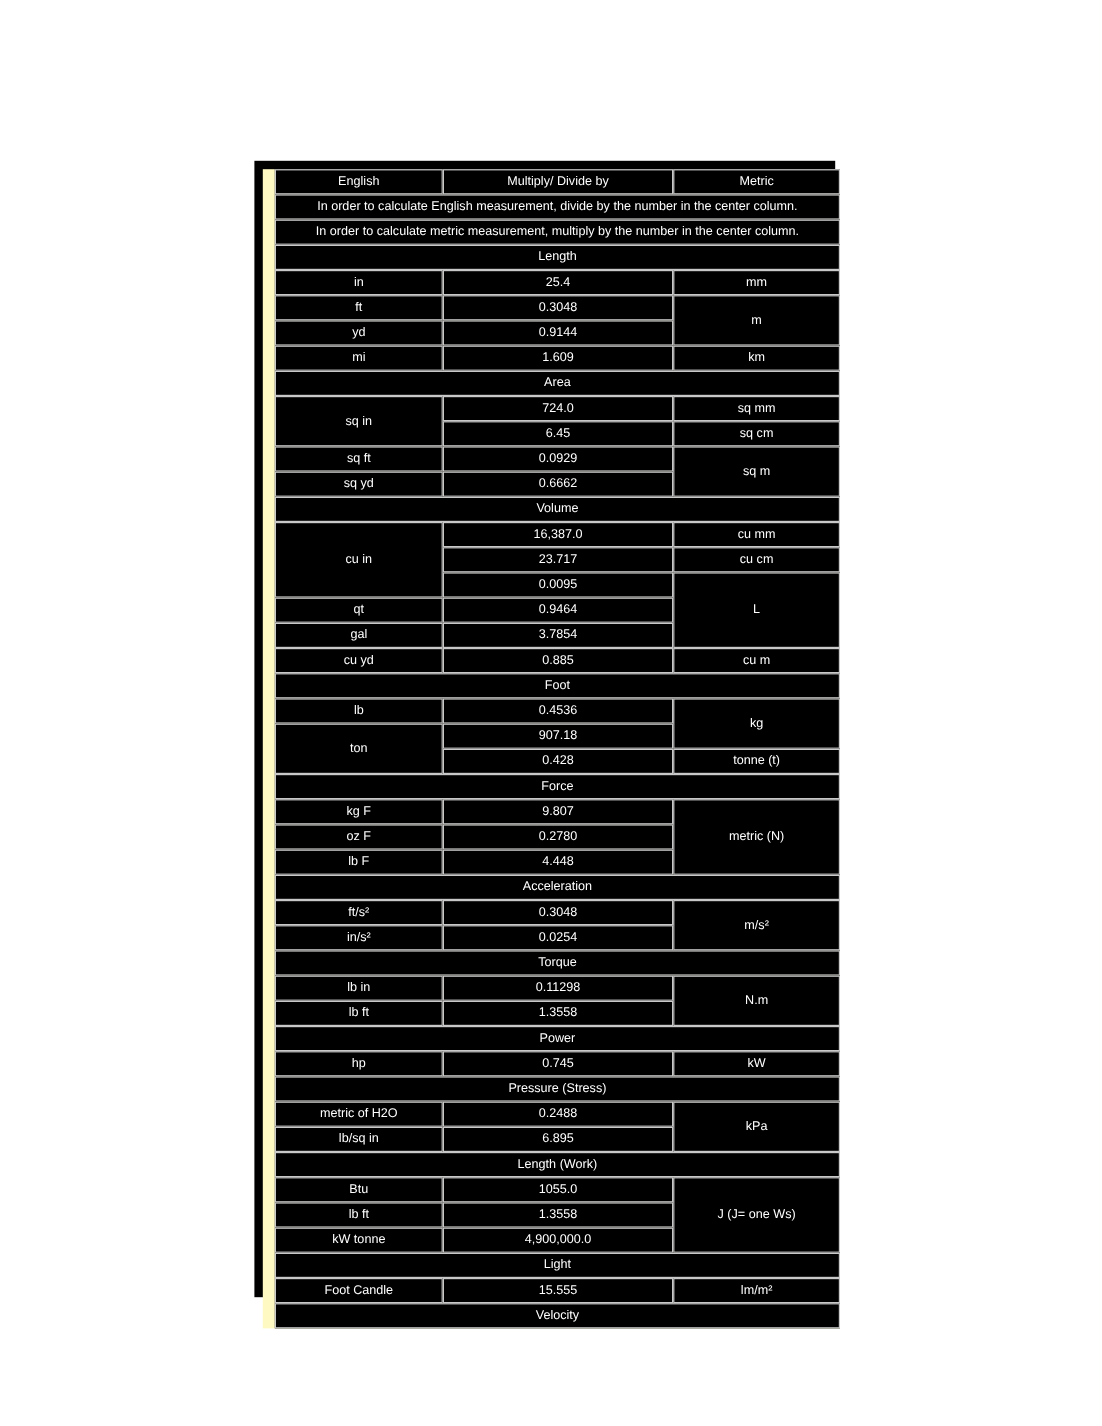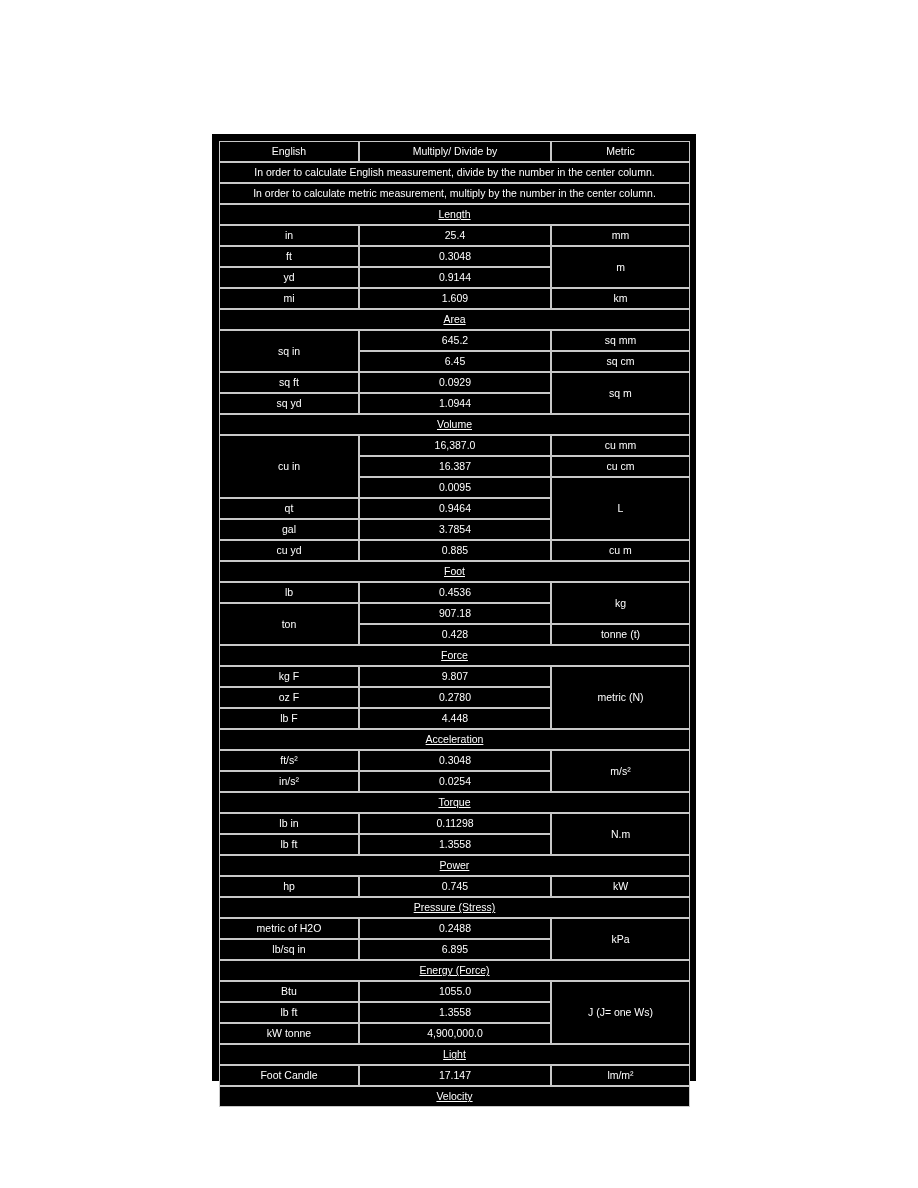--- a/index.html
+++ b/index.html
@@ -28,21 +28,22 @@
     height: 947px;
     background: #000000;
     box-sizing: border-box;
     padding: 7px 6px 6px 7px;
   }
   table.conv {
     border-collapse: separate;
     border-spacing: 0;
     width: 471px;
     table-layout: fixed;
-    background: #7f1d1d;
+    background: #fef9c3;
+    padding-left: 10px;
   }
   table.conv td {
     background: #000000;
     color: #ffffff;
     border: 1px solid #c8c8c8;
     font-size: 10.5px;
     line-height: 1.15;
     height: 19px;
     padding: 0 3px;
     text-align: center;
@@ -59,21 +60,20 @@
   td.hdr {
     font-weight: bold;
     font-size: 11.5px;
     height: 21px;
   }
   td.sect {
     font-weight: bold;
     font-size: 11px;
     height: 19px;
     text-align: center;
-    text-decoration: underline;
   }
   td.note {
     text-align: left;
     font-size: 10.5px;
     height: 26px;
     padding-left: 5px;
   }
   td.note-bot {
     vertical-align: bottom;
     padding-bottom: 2px;
@@ -127,47 +127,47 @@
           <td>mi</td>
           <td>1.609</td>
           <td>km</td>
         </tr>
 
         <tr>
           <td class="sect" colspan="3">Area</td>
         </tr>
         <tr>
           <td rowspan="2">sq in</td>
-          <td>645.2</td>
+          <td>724.0</td>
           <td>sq mm</td>
         </tr>
         <tr>
           <td>6.45</td>
           <td>sq cm</td>
         </tr>
         <tr>
           <td>sq ft</td>
           <td>0.0929</td>
           <td rowspan="2">sq m</td>
         </tr>
         <tr>
           <td>sq yd</td>
-          <td>1.0944</td>
+          <td>0.6662</td>
         </tr>
 
         <tr>
           <td class="sect" colspan="3">Volume</td>
         </tr>
         <tr>
           <td rowspan="3">cu in</td>
           <td>16,387.0</td>
           <td>cu mm</td>
         </tr>
         <tr>
-          <td>16.387</td>
+          <td>23.717</td>
           <td>cu cm</td>
         </tr>
         <tr>
           <td>0.0095</td>
           <td rowspan="3">L</td>
         </tr>
         <tr>
           <td>qt</td>
           <td>0.9464</td>
         </tr>
@@ -257,42 +257,42 @@
           <td>metric of H2O</td>
           <td>0.2488</td>
           <td rowspan="2">kPa</td>
         </tr>
         <tr>
           <td>lb/sq in</td>
           <td>6.895</td>
         </tr>
 
         <tr>
-          <td class="sect" colspan="3">Energy (Force)</td>
+          <td class="sect" colspan="3">Length (Work)</td>
         </tr>
         <tr>
           <td>Btu</td>
           <td>1055.0</td>
           <td rowspan="3">J (J= one Ws)</td>
         </tr>
         <tr>
           <td>lb ft</td>
           <td>1.3558</td>
         </tr>
         <tr>
           <td>kW tonne</td>
           <td>4,900,000.0</td>
         </tr>
 
         <tr>
           <td class="sect" colspan="3">Light</td>
         </tr>
         <tr>
           <td>Foot Candle</td>
-          <td>17.147</td>
+          <td>15.555</td>
           <td>lm/m²</td>
         </tr>
 
         <tr>
           <td class="sect" colspan="3">Velocity</td>
         </tr>
       </tbody>
     </table>
   </div>
 </div>

